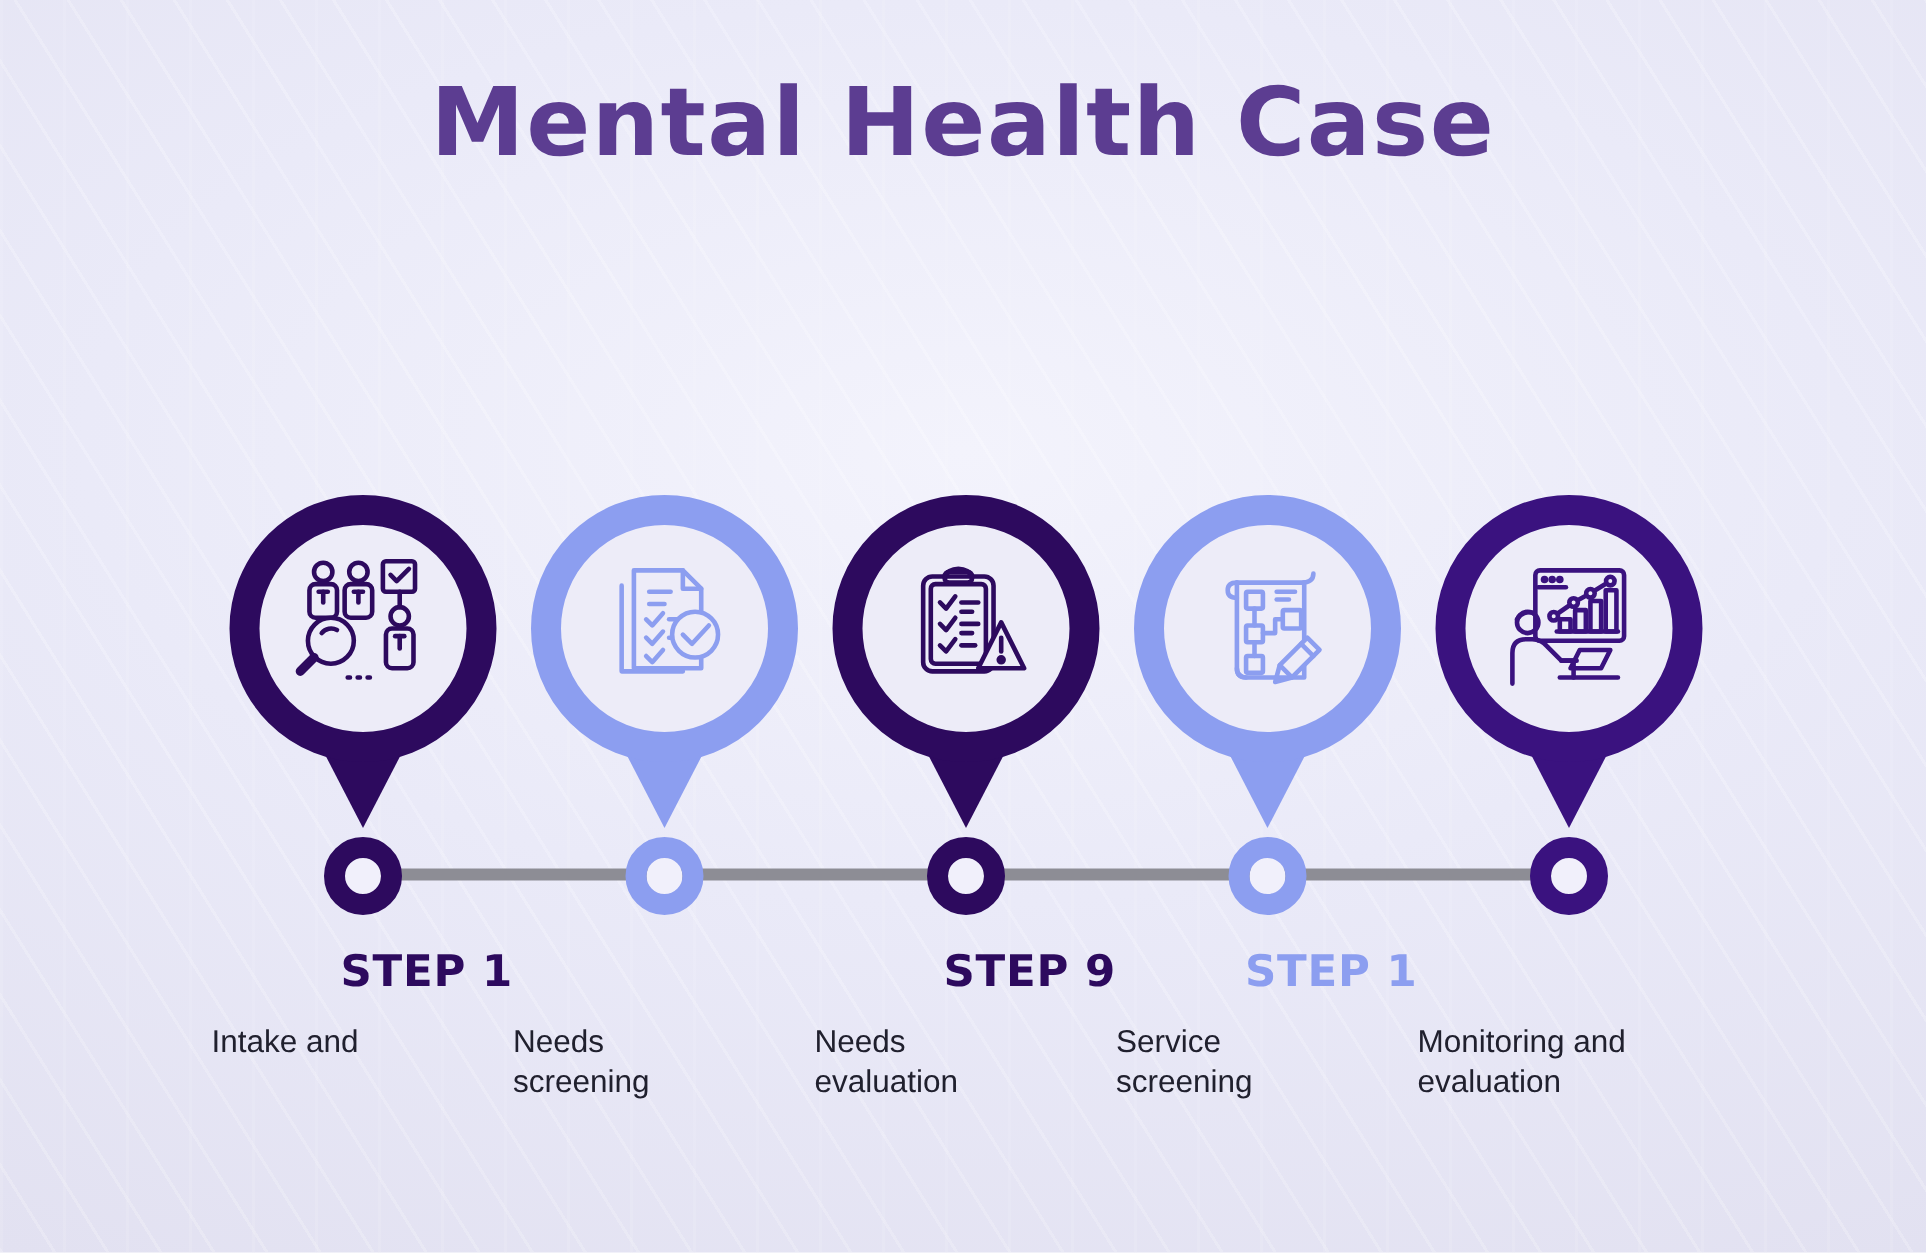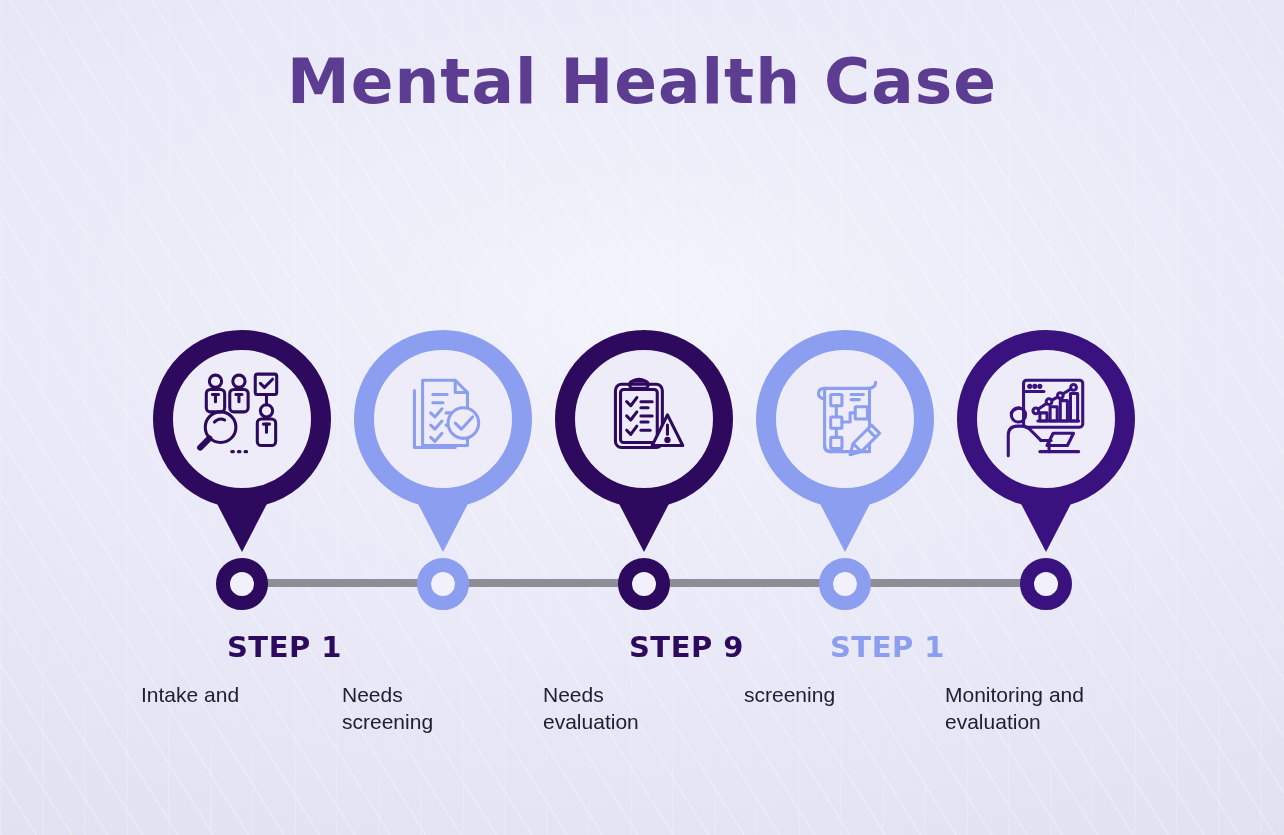--- a/index.html
+++ b/index.html
@@ -173,20 +173,21 @@
         <line x1="56" y1="26" x2="68" y2="26"></line>
         <line x1="56" y1="31" x2="64" y2="31"></line>
         <path d="M58,74 l18,-18 l8,8 l-18,18 z" fill="#edecf8"></path>
         <path d="M58,74 l-3,11 l11,-3"></path>
         <line x1="72" y1="60" x2="80" y2="68"></line>
       </svg>
     </div>
     <div class="node"></div>
     <div class="step-label">STEP 1</div>
     <div class="step-desc">
+      <div>Service</div>
       <div>screening</div>
     </div>
   </div>
 
   <div class="step" style="--c: #3a127f;">
     <div class="pin-tail"></div>
     <div class="pin-circle">
       <svg class="icon-svg" width="102" height="102" viewBox="0 0 100 100" fill="none" stroke="currentColor" stroke-width="3" stroke-linecap="round" stroke-linejoin="round">
         <rect x="28" y="12" width="58" height="46" rx="3"></rect>
         <circle cx="34" cy="18" r="1" fill="currentColor"></circle>

